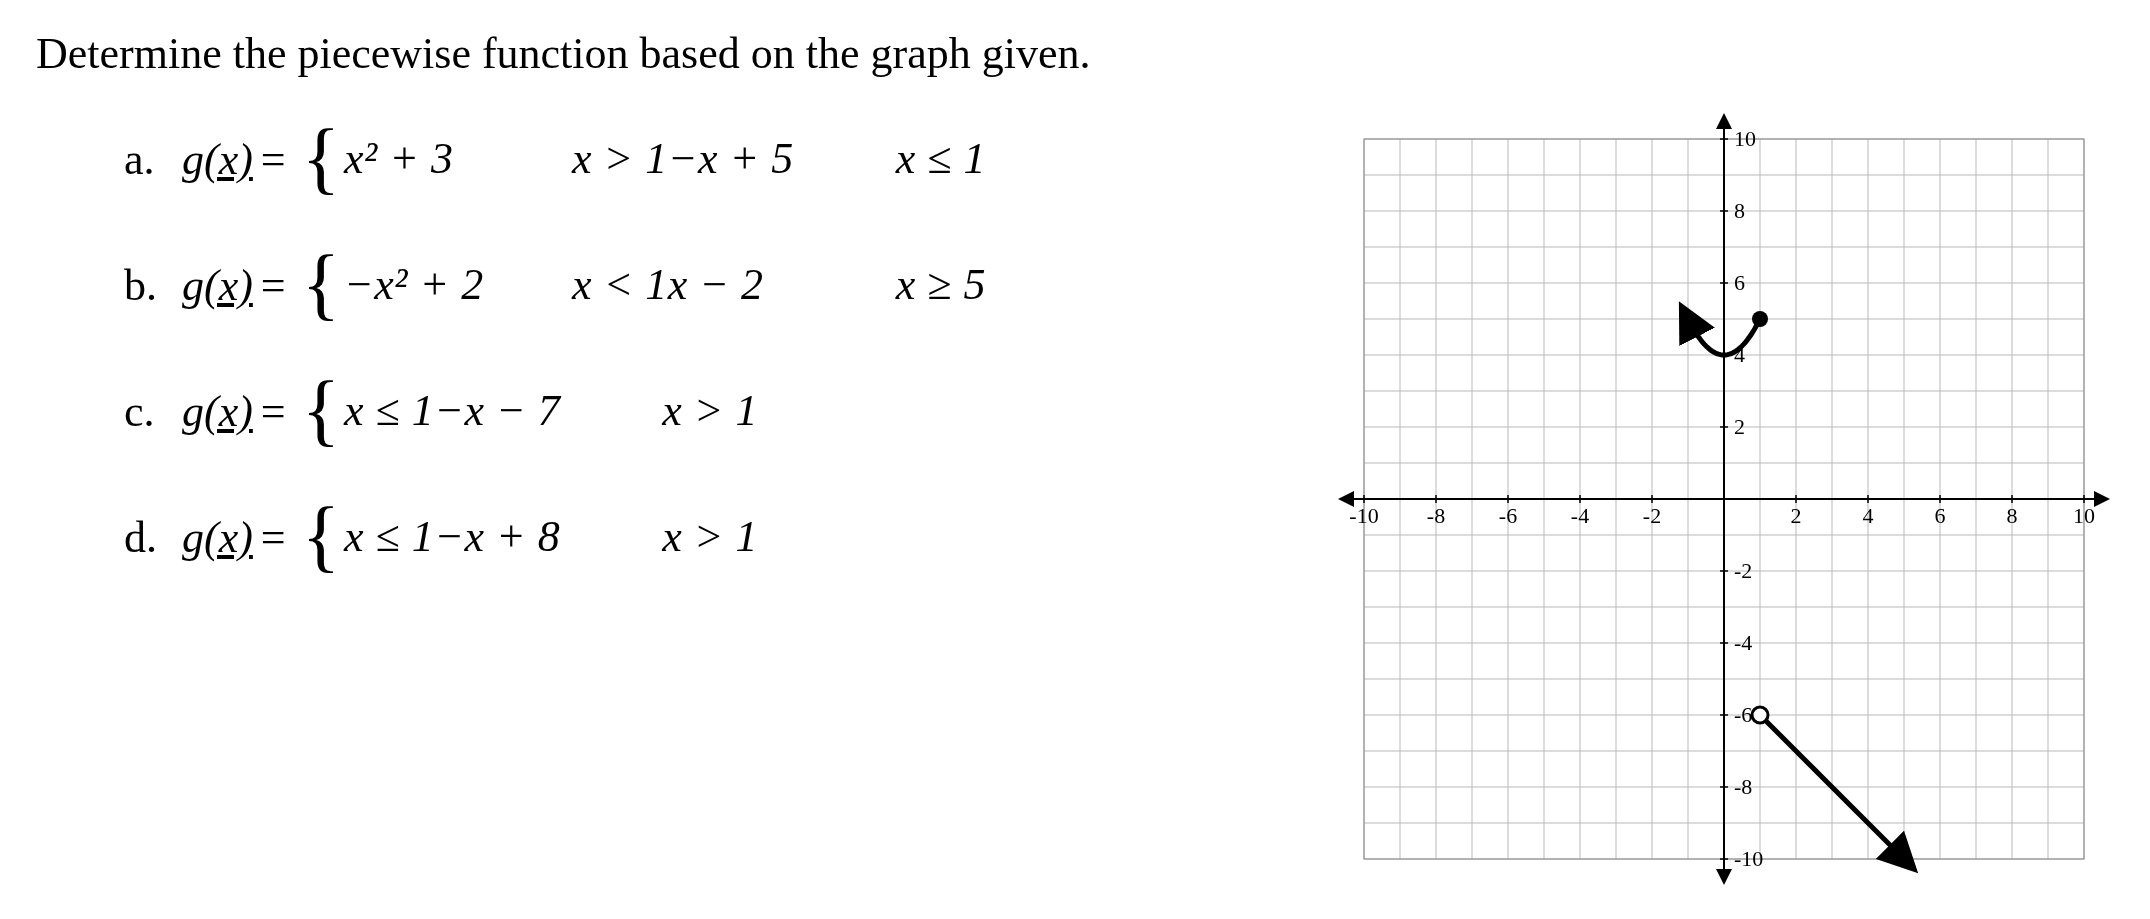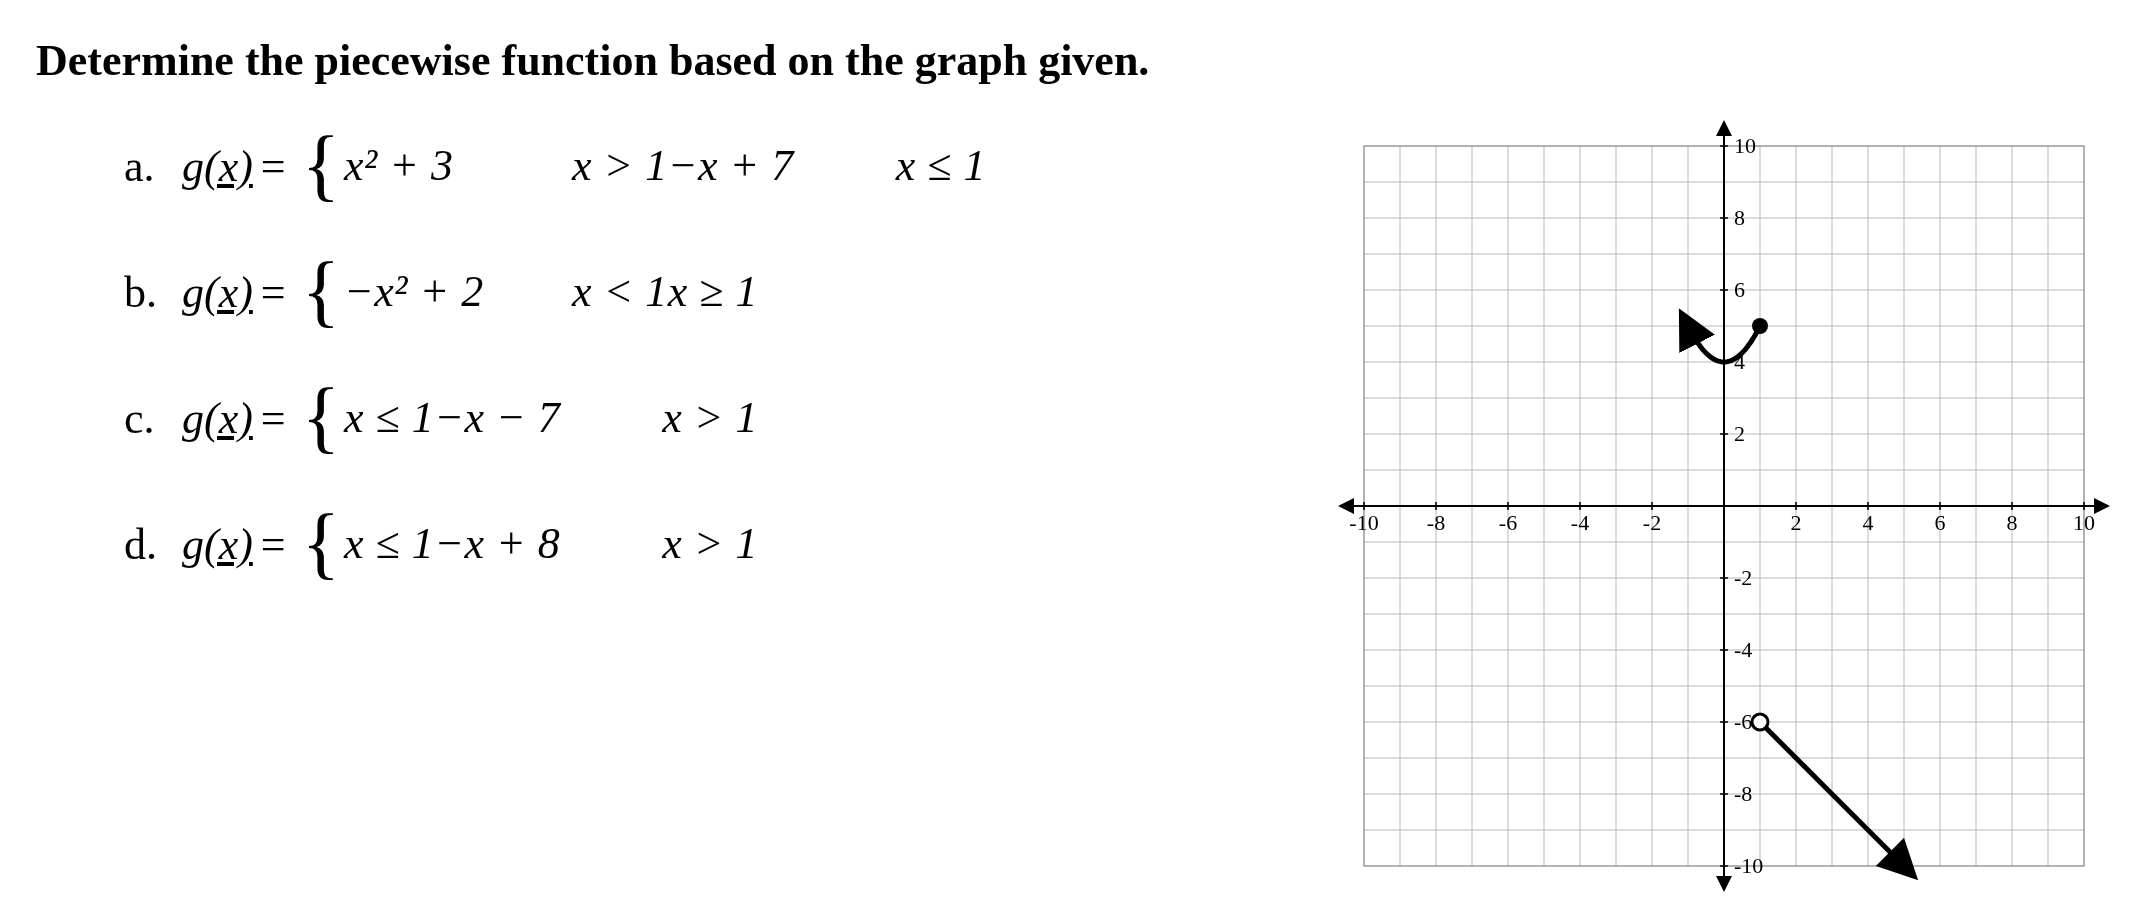--- a/index.html
+++ b/index.html
@@ -11,22 +11,21 @@
   }
   .page {
     width: 2150px;
     height: 919px;
     position: relative;
     padding: 28px 36px;
     box-sizing: border-box;
   }
   .prompt {
     font-size: 44px;
-    margin: 7px 0 40px 0;
-    font-weight: bold;
+    margin: 0 0 40px 0;
   }
   .content-row {
     display: flex;
     align-items: flex-start;
   }
   .choices {
     flex: 1;
     padding-left: 88px;
   }
   .choice {
@@ -124,40 +123,41 @@
         <span class="func">
           <span class="ital">g(x)</span>
           <span class="eq norm">=</span>
           <span class="brace">{</span>
           <span class="cases">
             <span class="case-line">
               <span class="expr">x² + 3</span>
               <span class="cond">x &gt; 1</span>
             </span>
             <span class="case-line">
-              <span class="expr">−x + 7</span>
+              <span class="expr">−x + 5</span>
               <span class="cond">x ≤ 1</span>
             </span>
           </span>
         </span>
       </div>
 
       <div class="choice">
         <span class="label">b.</span>
         <span class="func">
           <span class="ital">g(x)</span>
           <span class="eq norm">=</span>
           <span class="brace">{</span>
           <span class="cases">
             <span class="case-line">
               <span class="expr">−x² + 2</span>
               <span class="cond">x &lt; 1</span>
             </span>
             <span class="case-line">
-              <span class="cond">x ≥ 1</span>
+              <span class="expr">x − 2</span>
+              <span class="cond">x ≥ 5</span>
             </span>
           </span>
         </span>
       </div>
 
       <div class="choice">
         <span class="label">c.</span>
         <span class="func">
           <span class="ital">g(x)</span>
           <span class="eq norm">=</span>

